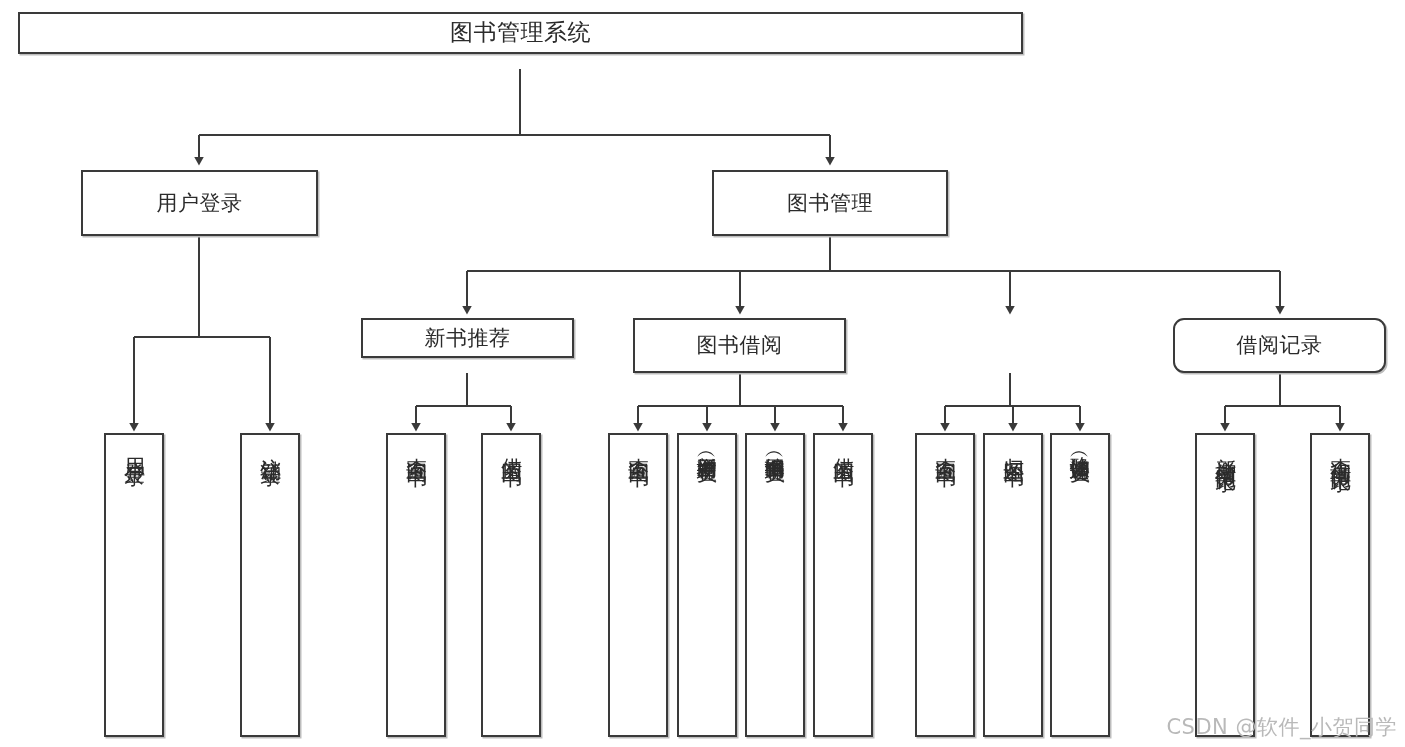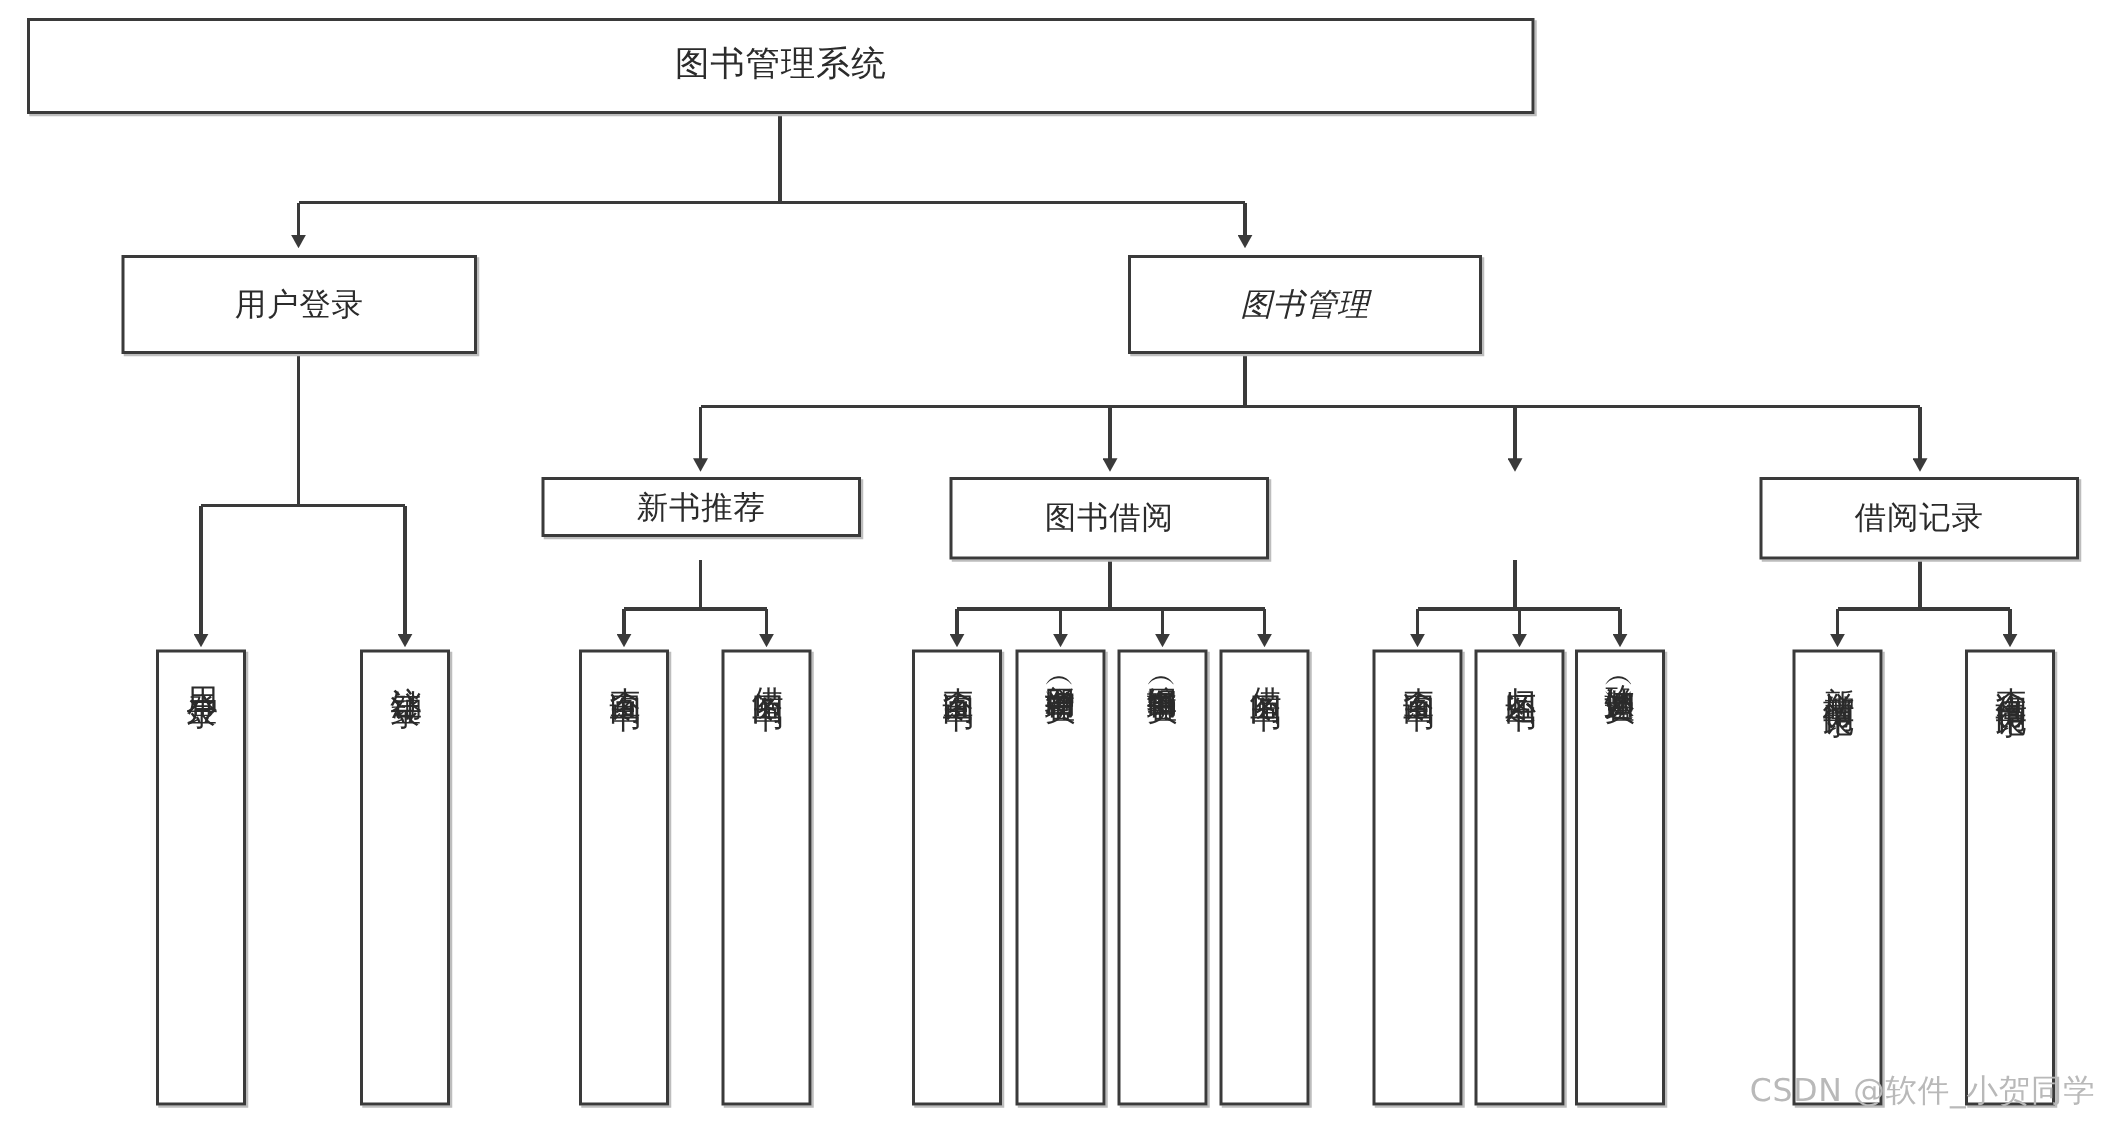--- a/index.html
+++ b/index.html
@@ -127,42 +127,42 @@
       <path d="M1080,406 L1080,424" marker-end="url(#arrow)"></path>
 
       <path d="M1280,373 L1280,406"></path>
       <path d="M1225,406 L1340,406"></path>
       <path d="M1225,406 L1225,424" marker-end="url(#arrow)"></path>
       <path d="M1340,406 L1340,424" marker-end="url(#arrow)"></path>
 
     </g>
   </svg>
 
-  <div class="node root" style="left:18px; top:12px; width:1005px; height:64px;">
+  <div class="node root" style="left:18px; top:12px; width:1005px; height:42px;">
     <span class="label">图书管理系统</span>
   </div>
 
   <div class="node lvl2" style="left:81px; top:170px; width:237px; height:66px;">
     <span class="label">用户登录</span>
   </div>
 
-  <div class="node lvl2" style="left:752px; top:170px; width:236px; height:66px;font-style:italic;">
+  <div class="node lvl2" style="left:712px; top:170px; width:236px; height:66px;">
     <span class="label">图书管理</span>
   </div>
 
   <div class="node lvl2" style="left:361px; top:318px; width:213px; height:40px;">
     <span class="label">新书推荐</span>
   </div>
 
   <div class="node lvl2" style="left:633px; top:318px; width:213px; height:55px;">
     <span class="label">图书借阅</span>
   </div>
 
 
-  <div class="node lvl2" style="left:1173px; top:318px; width:213px; height:55px;">
+  <div class="node lvl2" style="left:1173px; top:318px; width:213px; height:55px;border-radius:11px;">
     <span class="label">借阅记录</span>
   </div>
 
   <div class="node leaf" style="left:104px; top:433px; width:60px; height:304px;">
     <span class="label">用户登录</span>
   </div>
 
   <div class="node leaf" style="left:240px; top:433px; width:60px; height:304px;">
     <span class="label">注销登录</span>
   </div>

